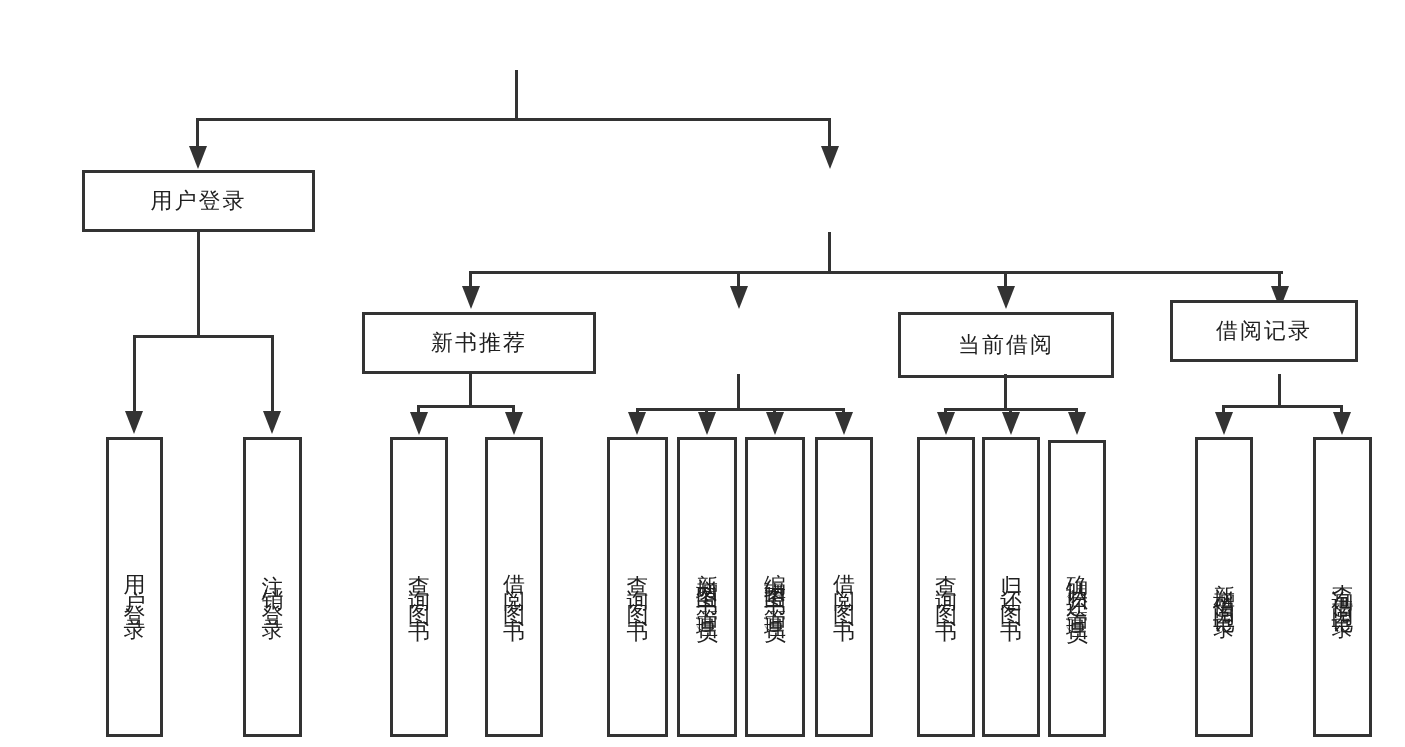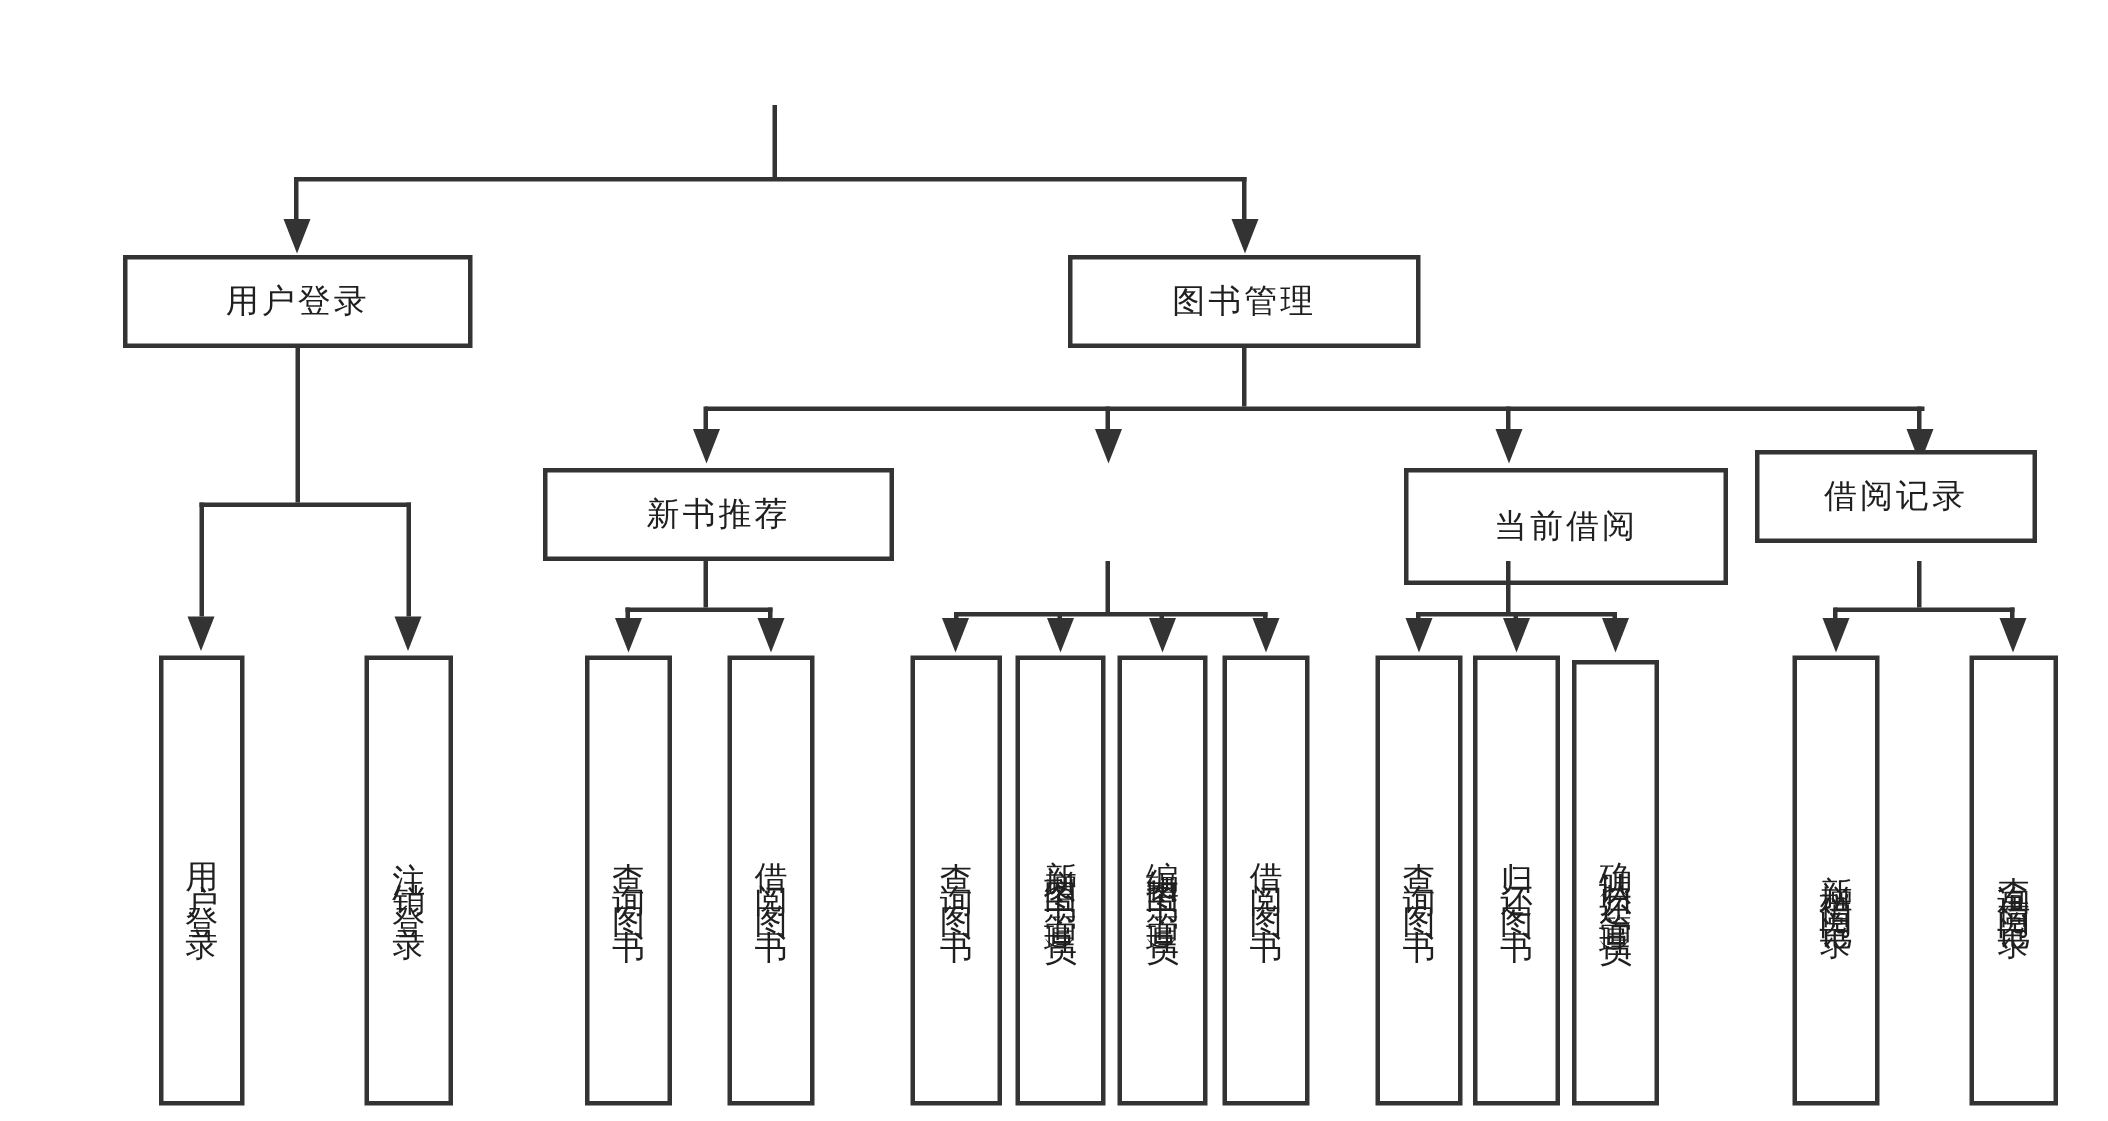--- a/index.html
+++ b/index.html
@@ -69,23 +69,20 @@
   <div class="vline" style="left:515px;top:70px;height:48px"></div>
   <div class="hline" style="left:196px;top:118px;width:635px"></div>
   <div class="vline" style="left:196px;top:118px;height:30px"></div>
   <div class="arrow" style="left:189px;top:146px"></div>
   <div class="vline" style="left:828px;top:118px;height:30px"></div>
   <div class="arrow" style="left:821px;top:146px"></div>
 
   <div class="box" style="left:82px;top:170px;width:233px;height:62px">
     <span class="hlabel">用户登录</span>
   </div>
-  <div class="box" style="left:712px;top:170px;width:235px;height:62px">
-    <span class="hlabel">图书管理</span>
-  </div>
 
   <div class="vline" style="left:197px;top:232px;height:103px"></div>
   <div class="hline" style="left:133px;top:335px;width:141px"></div>
   <div class="vline" style="left:133px;top:335px;height:76px"></div>
   <div class="arrow" style="left:125px;top:411px"></div>
   <div class="vline" style="left:271px;top:335px;height:76px"></div>
   <div class="arrow" style="left:263px;top:411px"></div>
 
   <div class="box" style="left:106px;top:437px;width:57px;height:300px">
     <span class="vlabel short">用户登录</span>
@@ -101,21 +98,21 @@
   <div class="vline" style="left:737px;top:271px;height:15px"></div>
   <div class="arrow" style="left:730px;top:286px"></div>
   <div class="vline" style="left:1004px;top:271px;height:15px"></div>
   <div class="arrow" style="left:997px;top:286px"></div>
   <div class="vline" style="left:1278px;top:271px;height:15px"></div>
   <div class="arrow" style="left:1271px;top:286px"></div>
 
   <div class="box" style="left:362px;top:312px;width:234px;height:62px">
     <span class="hlabel">新书推荐</span>
   </div>
-  <div class="box" style="left:936px;top:312px;width:216px;height:78px">
+  <div class="box" style="left:898px;top:312px;width:216px;height:66px">
     <span class="hlabel">当前借阅</span>
   </div>
   <div class="box" style="left:1170px;top:300px;width:188px;height:62px">
     <span class="hlabel">借阅记录</span>
   </div>
 
   <div class="vline" style="left:469px;top:374px;height:31px"></div>
   <div class="hline" style="left:417px;top:405px;width:98px"></div>
   <div class="vline" style="left:417px;top:405px;height:9px"></div>
   <div class="arrow" style="left:410px;top:412px"></div>

